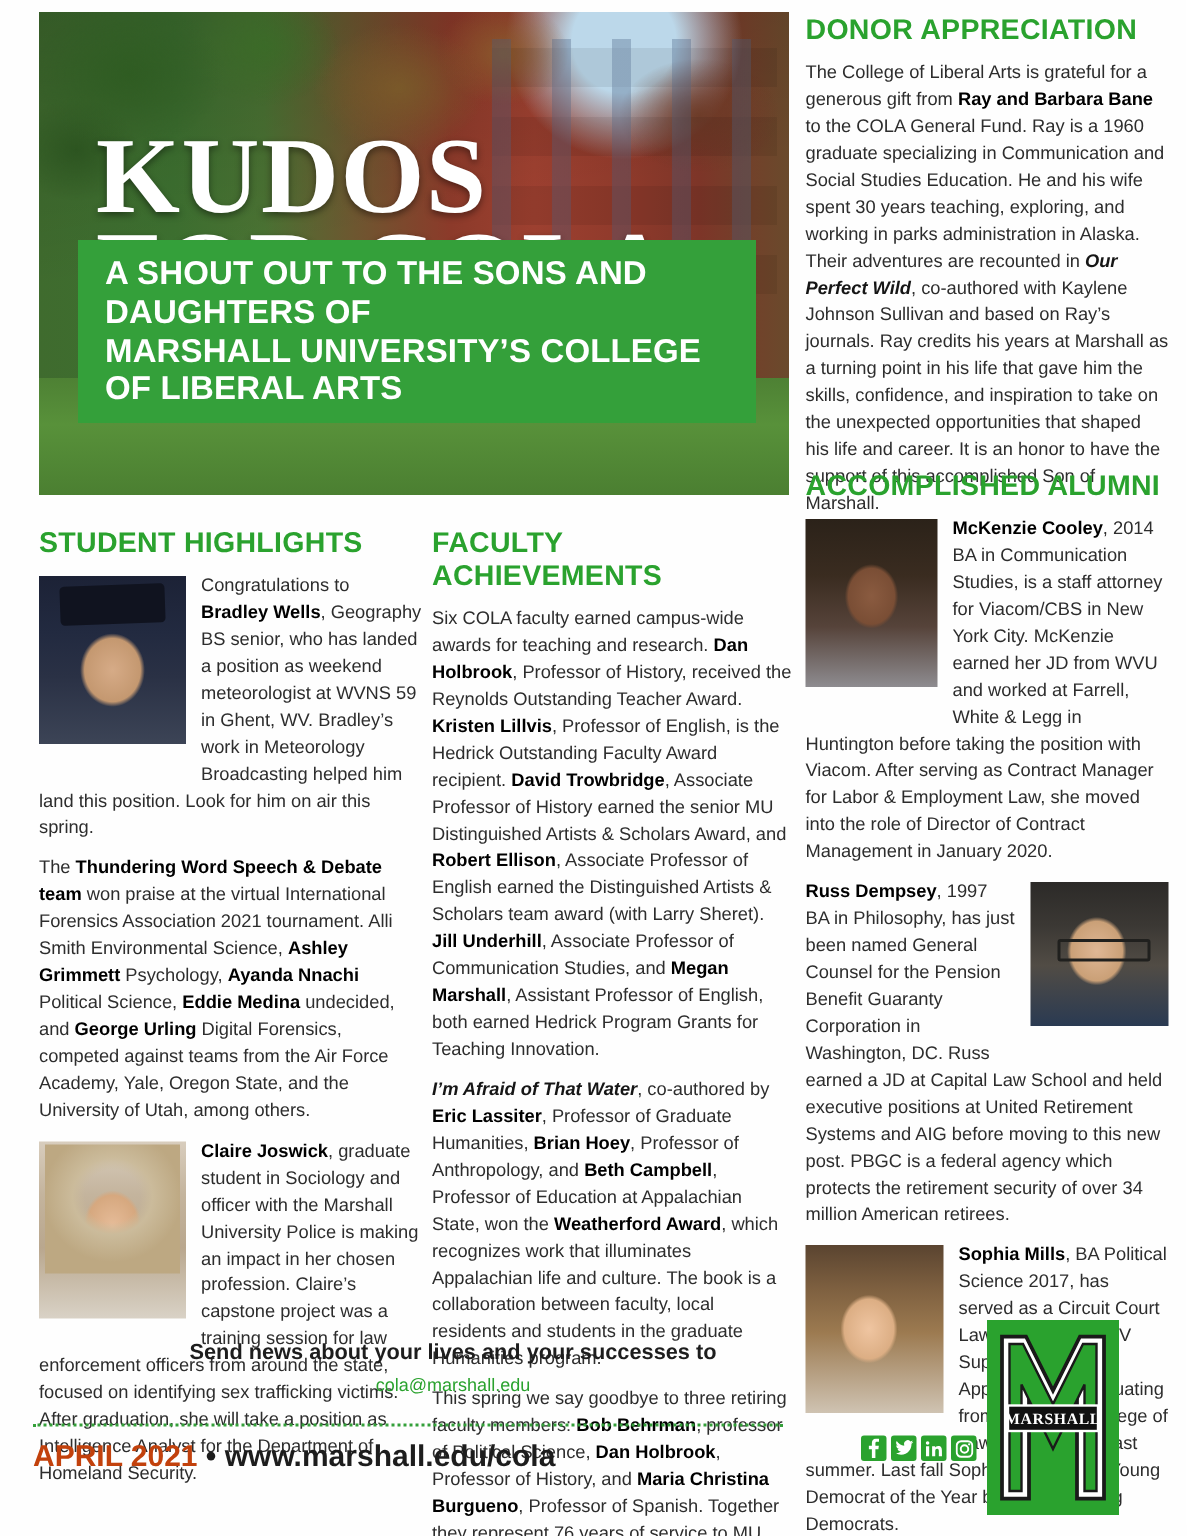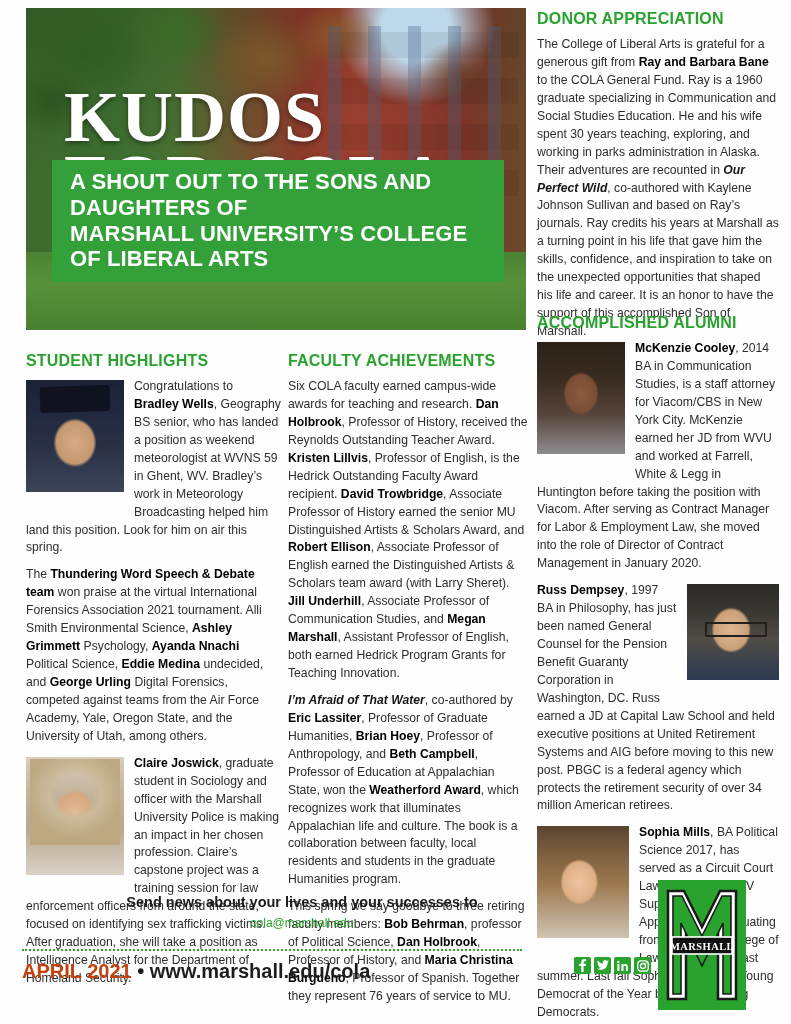--- a/index.html
+++ b/index.html
@@ -106,21 +106,21 @@
 
   
   .right-col {
     position: absolute;
     left: 537px; top: 10px;
     width: 242px;
   }
   .sec-head {
     color: #2aa22e;
     font-weight: bold;
-    font-size: 16px;
+    font-size: 19px;
     letter-spacing: 0.2px;
     margin: 0 0 8px 0;
   }
   .body-text {
     font-size: 12.2px;
     line-height: 1.47;
     color: #2d2d2d;
     text-align: left;
   }
   .body-text b { font-weight: bold; color: #000000; }

